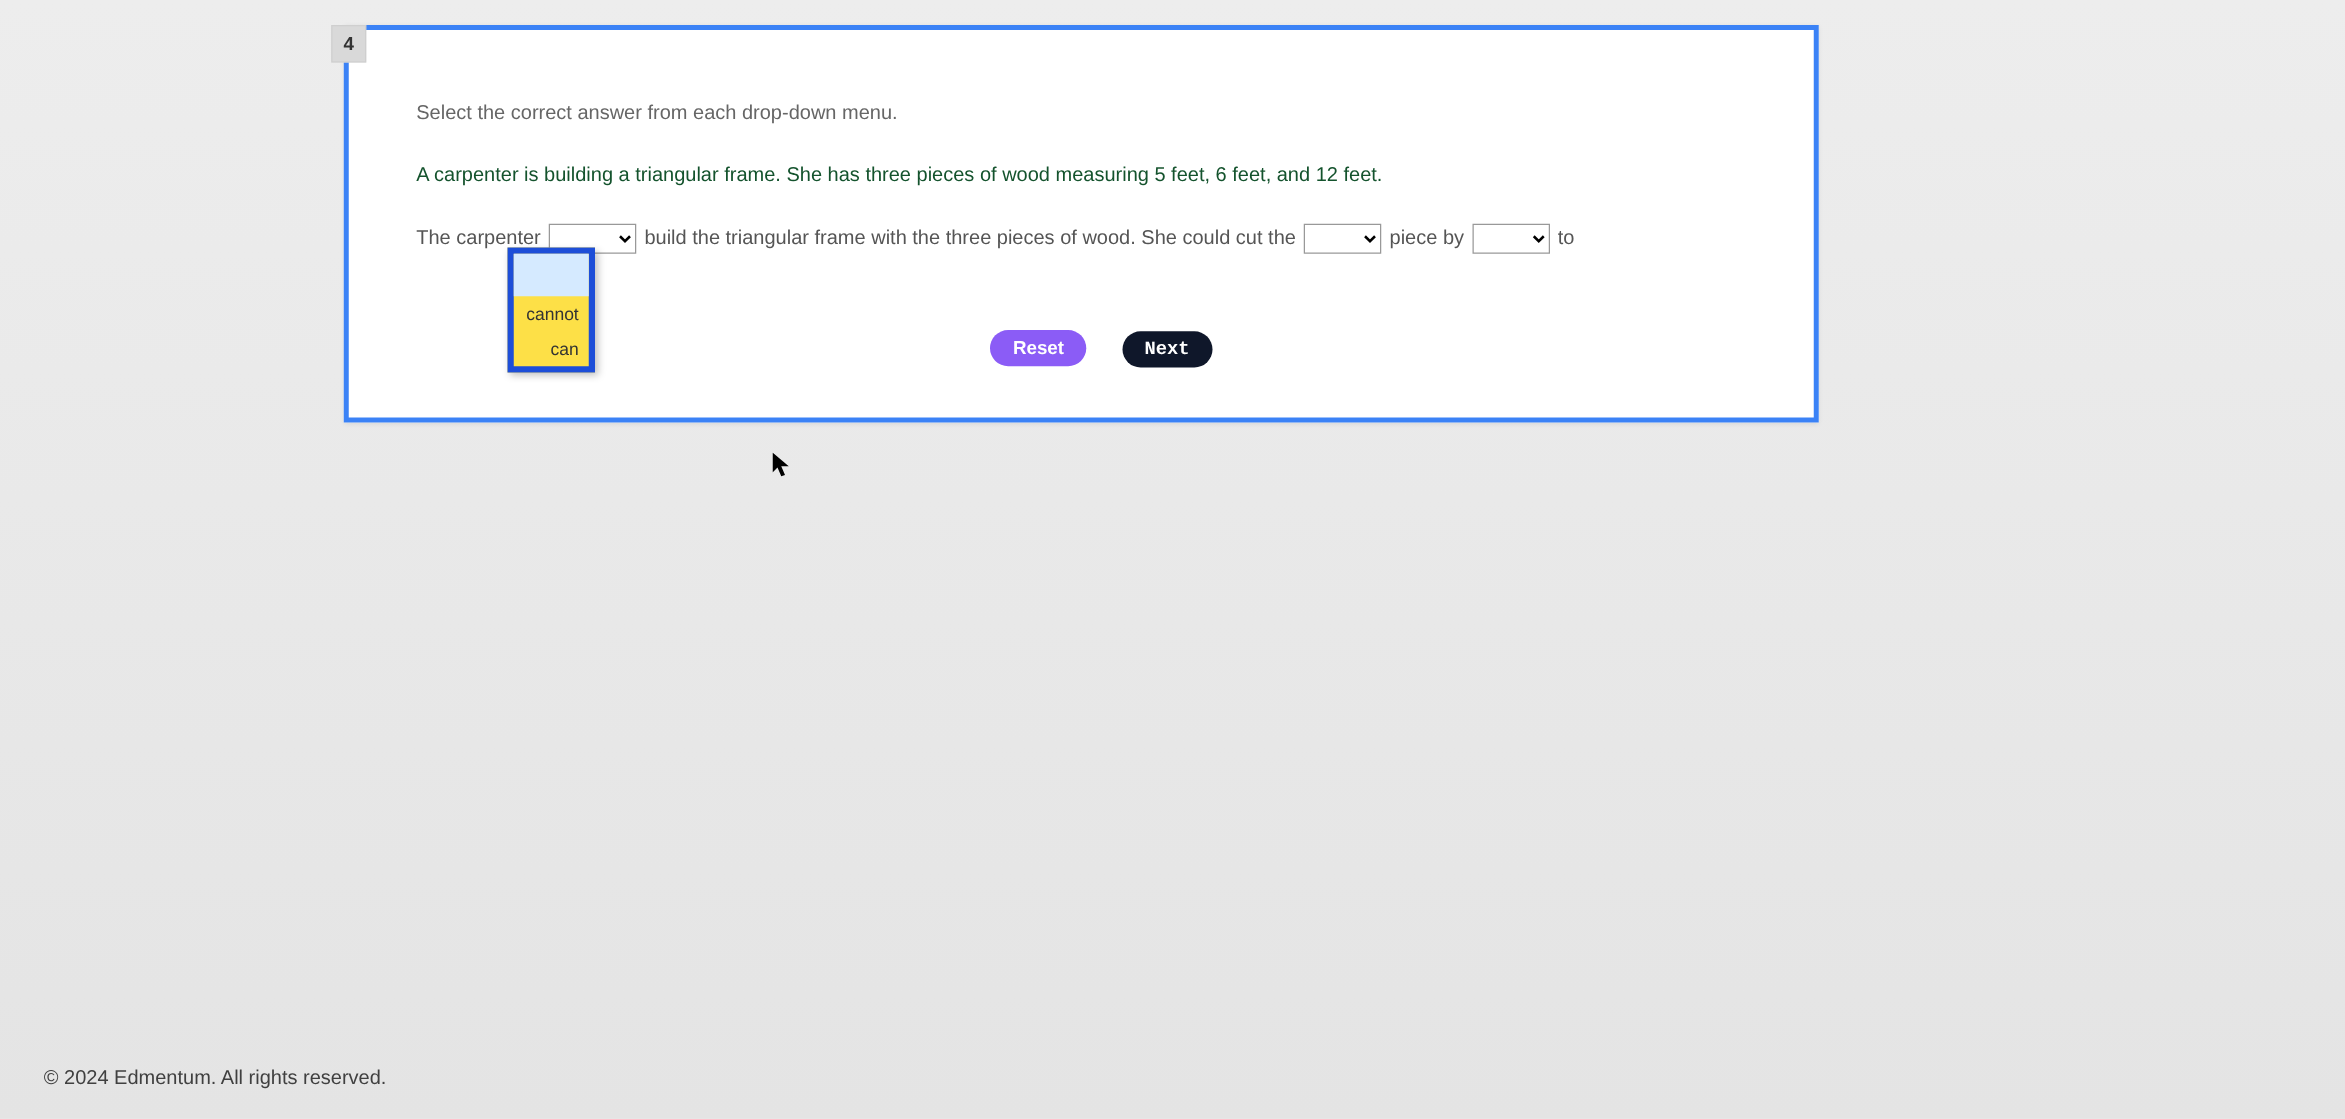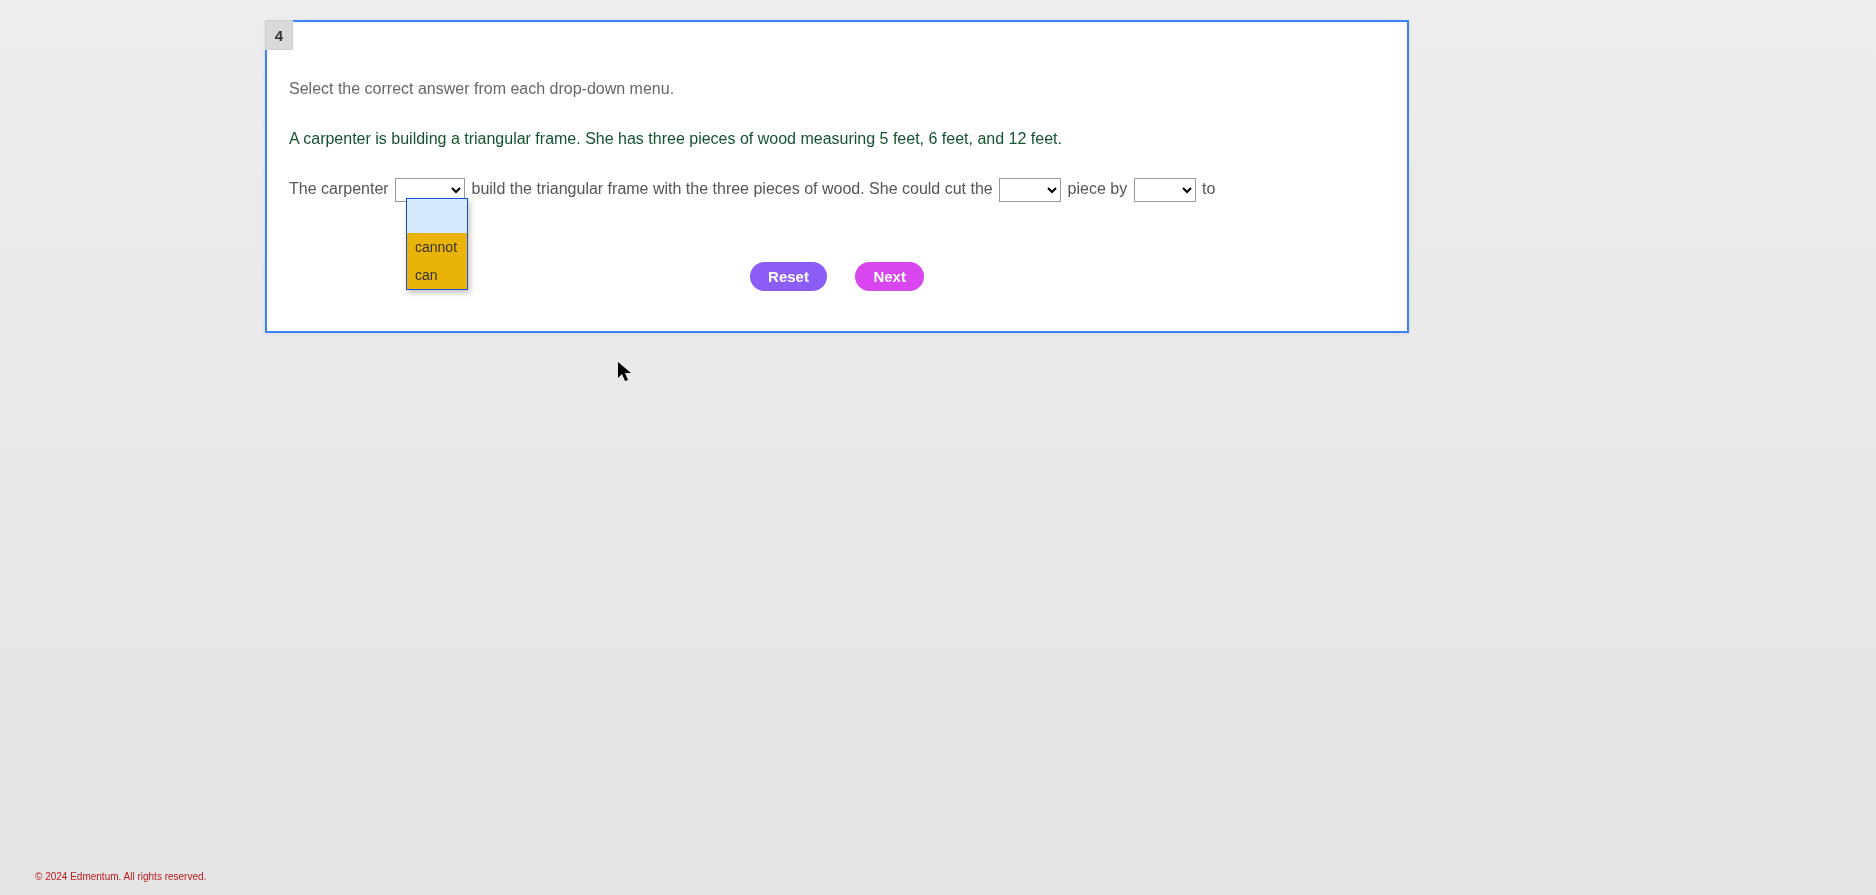--- a/index.html
+++ b/index.html
@@ -12,26 +12,27 @@
     overflow: hidden;
     position: relative;
   }
   .page-bg {
     position: absolute;
     inset: 0;
     background: linear-gradient(#ededed, #e4e4e4);
   }
   .card {
     position: absolute;
-    left: 265px;
+    left: 275px;
     top: 20px;
     width: 1140px;
     background: #ffffff;
-    border: 2px solid #3b82f6;
+    border: 4px solid #3b82f6;
     box-shadow: 0 1px 4px rgba(0,0,0,0.08);
+    padding-left: 32px;
   }
   .qnum {
     position: absolute;
     left: 265px;
     top: 20px;
     width: 28px;
     height: 30px;
     background: #d9d9d9;
     color: #333;
     font-size: 15px;
@@ -66,26 +67,27 @@
   select.sel-ability { width: 70px; }
   select.sel-piece   { width: 62px; }
   select.sel-amount  { width: 62px; }
 
   
   .dropdown-open {
     position: absolute;
     left: 406px;
     top: 198px;
     width: 60px;
-    border: 1px solid #1d4ed8;
-    background: #eab308;
+    border: 5px solid #1d4ed8;
+    background: #fde047;
     box-shadow: 2px 3px 6px rgba(0,0,0,0.25);
     font-size: 14px;
     color:#333;
     z-index: 5;
+    text-align: right;
   }
   .dropdown-open .opt {
     padding: 6px 8px;
   }
   .dropdown-open .opt.blank {
     height: 22px;
     background: #d5eaff;
   }
 
   .btnbar {
@@ -98,28 +100,28 @@
     padding: 6px 18px;
     border-radius: 18px;
     color:#fff;
     font-size: 15px;
     font-weight: bold;
     margin: 0 12px;
     border:none;
     cursor:pointer;
   }
   .btn-reset { background:#8b5cf6; }
-  .btn-next  { background:#d946ef; }
+  .btn-next  { background:#0f172a;font-family:Liberation Mono, monospace; }
 
   .footer {
     position:absolute;
     left: 35px;
-    bottom: 13px;
-    color:#b91c1c;
-    font-size: 10px;
+    bottom: 23px;
+    color:#404040;
+    font-size: 16px;
   }
 
   
   .cursor {
     position:absolute;
     left: 618px;
     top: 362px;
     z-index: 10;
   }
   .cursor svg { display:block; }

